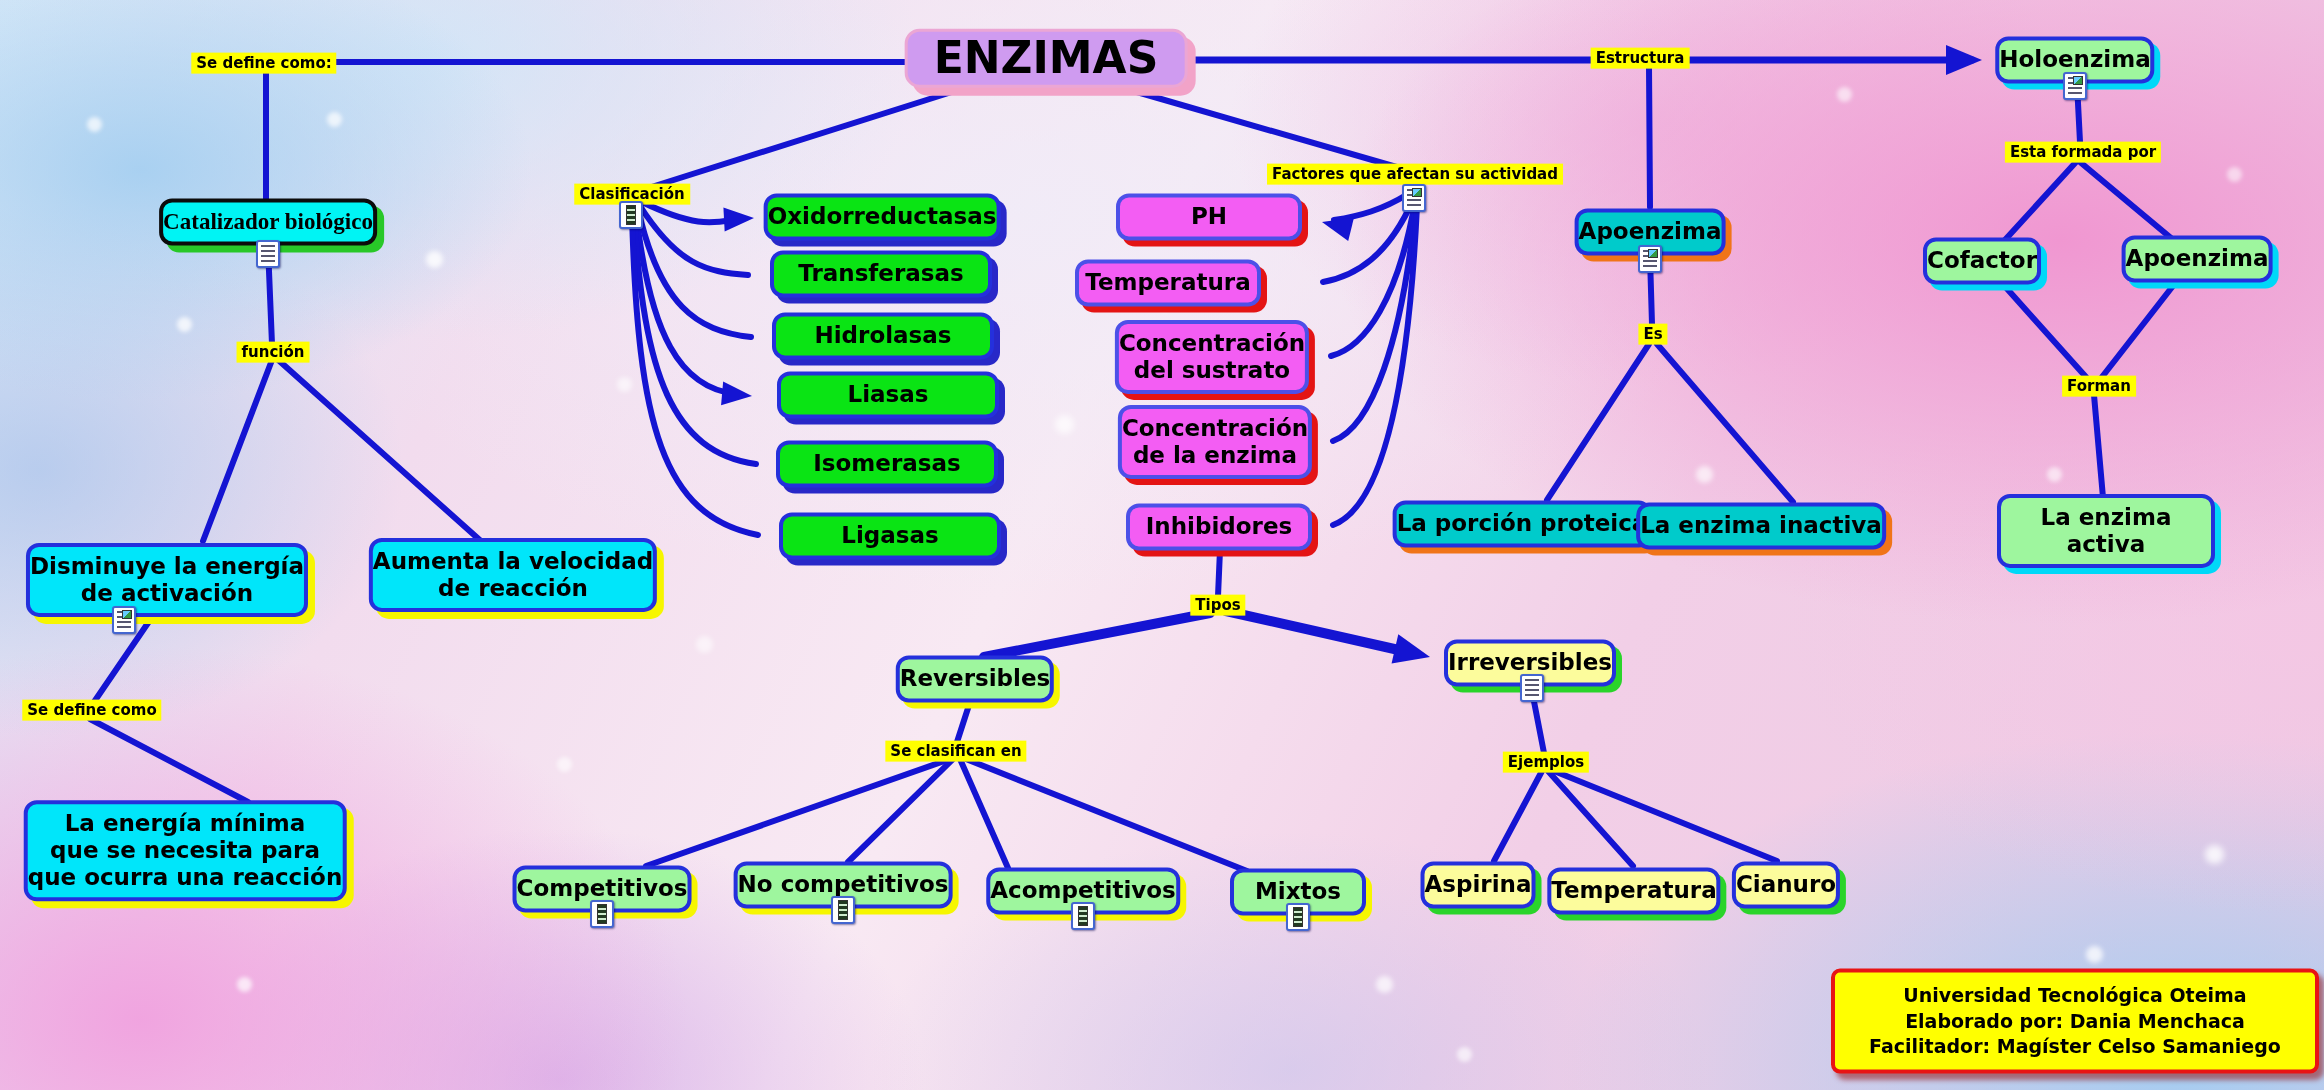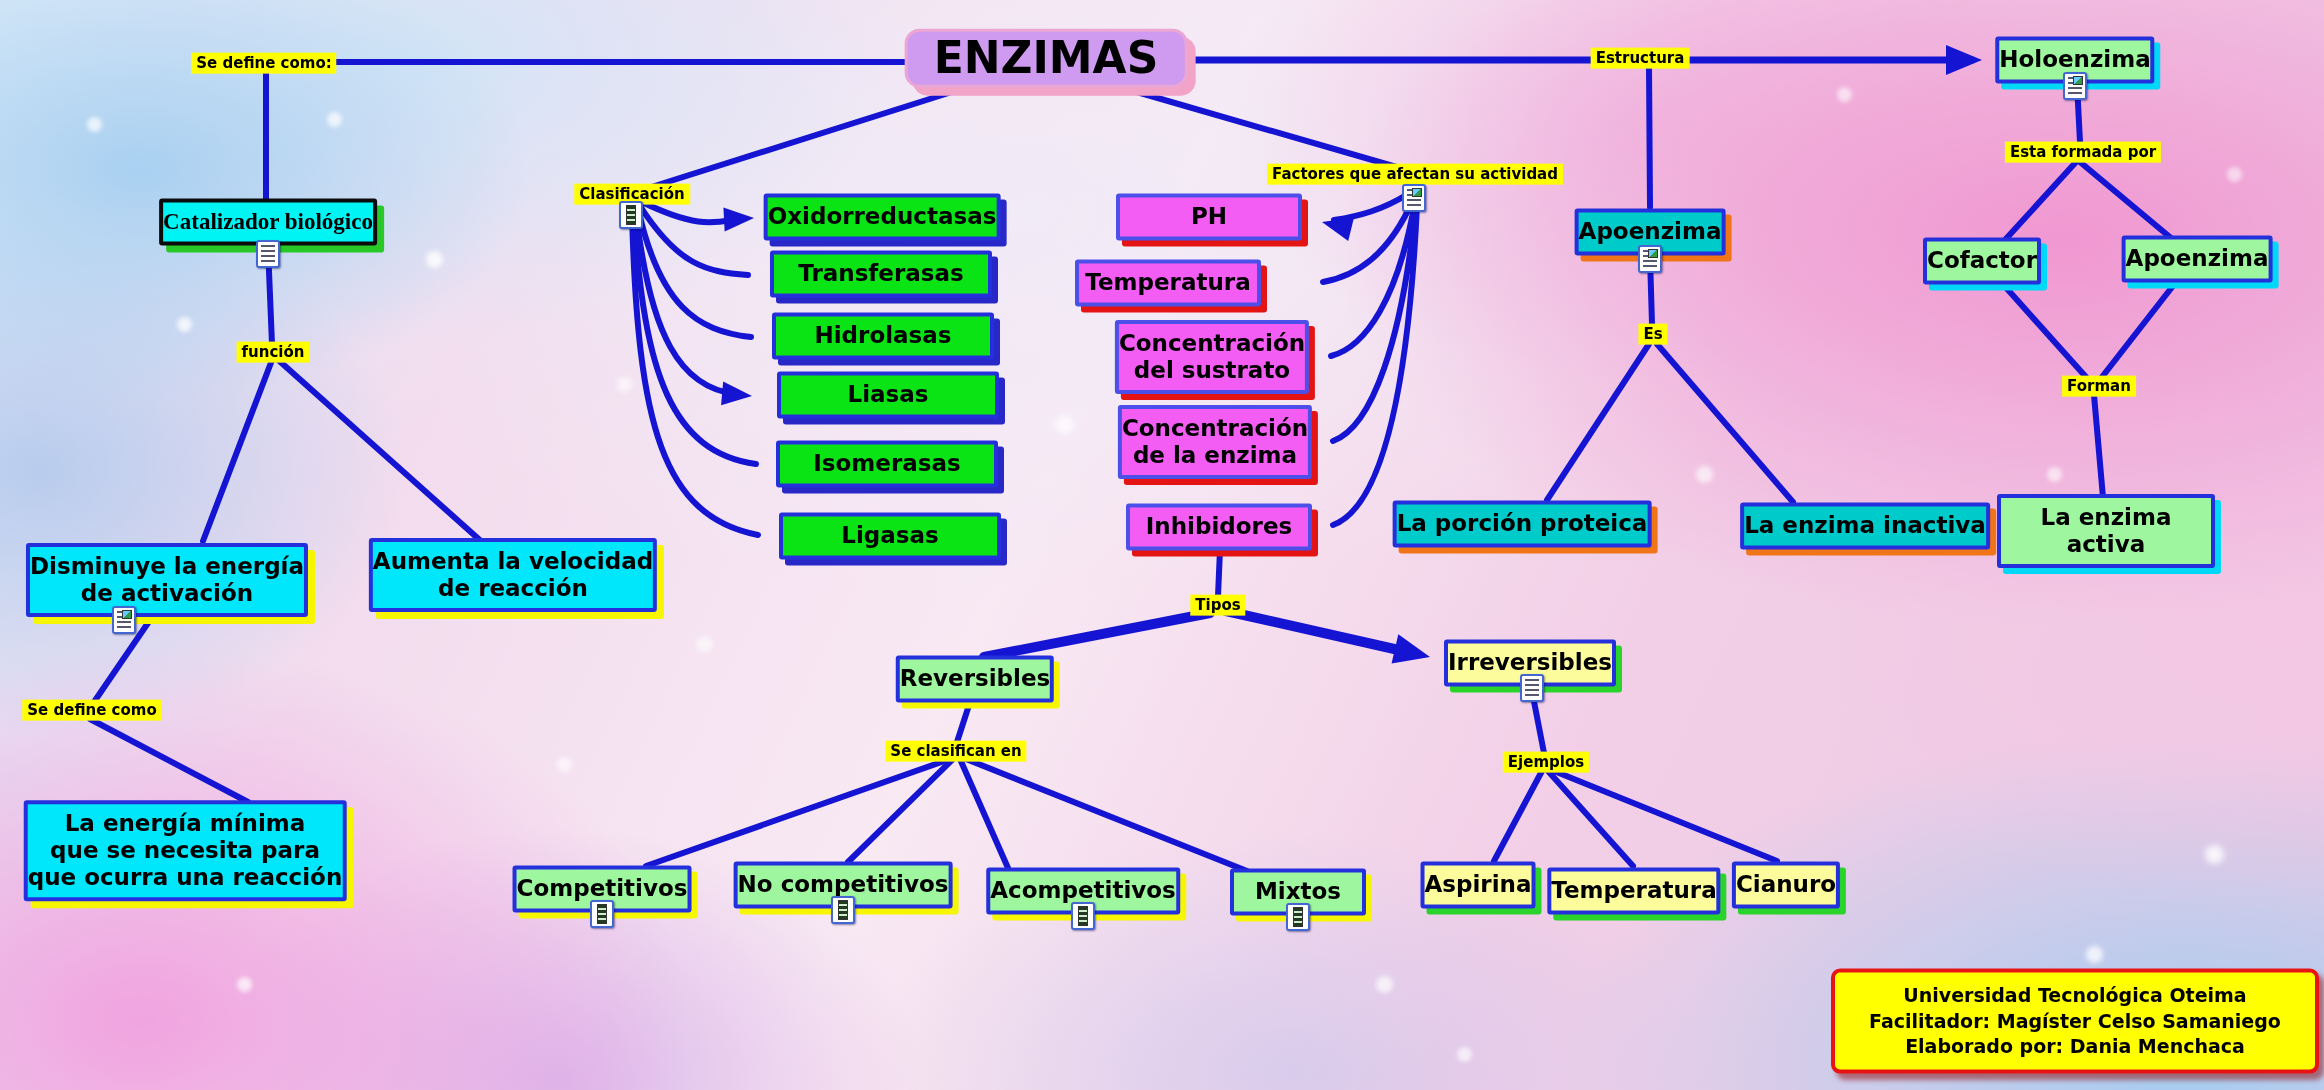--- a/index.html
+++ b/index.html
@@ -24,21 +24,21 @@
       620px 380px 5px 3px rgba(255,255,255,.6), 180px 320px 4px 3px rgba(255,255,255,.75),
       90px 120px 4px 3px rgba(255,255,255,.7),  700px 640px 5px 4px rgba(255,255,255,.55),
       1060px 420px 6px 5px rgba(255,255,255,.7),1160px 300px 4px 3px rgba(255,255,255,.6),
       1700px 470px 5px 4px rgba(255,255,255,.65),1840px 90px 4px 3px rgba(255,255,255,.6),
       2230px 170px 4px 3px rgba(255,255,255,.55),2050px 470px 4px 3px rgba(255,255,255,.6),
       2210px 850px 6px 5px rgba(255,255,255,.8),2090px 950px 5px 4px rgba(255,255,255,.75),
       1380px 980px 5px 4px rgba(255,255,255,.7),1460px 1050px 4px 3px rgba(255,255,255,.65),
       240px 980px 4px 3px rgba(255,255,255,.7), 560px 760px 4px 3px rgba(255,255,255,.6);}
   svg.wires{position:absolute;left:0;top:0;z-index:2;}
   .node{position:absolute;transform:translate(-50%,-50%);font-weight:bold;font-size:23px;line-height:1.18;
-    color:#000;text-align:center;white-space:pre-line;padding:6px 0;border-radius:3px;z-index:3;box-sizing:content-box;}
+    color:#000;text-align:center;white-space:pre-line;padding:6px 0;border-radius:13px;z-index:3;box-sizing:content-box;}
   .title-node{font-size:44px;line-height:1.06;padding:3px 26px;border-radius:15px;background:#cf9bf0;
     border:3px solid #eba6d4;box-shadow:8px 8px 0 #f2a3c8;text-align:right;}
   .cyan-black{background:#00f4f4;border:4px solid #0b0b0b;box-shadow:7px 7px 0 #28c828;font-family:Liberation Serif, serif;}
   .cyan{background:#00e6fa;border:4px solid #2430dc;box-shadow:7px 7px 0 #f6f600;}
   .green{background:#0ae414;border:4px solid #2430dc;box-shadow:6px 6px 0 #2828c8;min-width:214px;}
   .pink{background:#f35df3;border:4px solid #4c50e8;box-shadow:6px 6px 0 #e41414;min-width:178px;}
   .lgreen-y{background:#9ef69e;border:4px solid #2430dc;box-shadow:6px 6px 0 #f6f600;}
   .lyellow{background:#fcfc9c;border:4px solid #2430dc;box-shadow:6px 6px 0 #2ad42a;}
   .lgreen-c{background:#9ef69e;border:4px solid #2430dc;box-shadow:6px 6px 0 #00d8f8;}
   .teal{background:#00cbcb;border:4px solid #2430dc;box-shadow:6px 6px 0 #f07418;}
@@ -202,21 +202,21 @@
   <div class="node lyellow" style="left:1478px;top:885px">Aspirina</div>
   <div class="node lyellow" style="left:1634px;top:891px">Temperatura</div>
   <div class="node lyellow" style="left:1786px;top:885px">Cianuro</div>
 
   <div class="node lgreen-c" style="left:2075px;top:60px">Holoenzima</div>
   <div class="node lgreen-c" style="left:1982px;top:261px">Cofactor</div>
   <div class="node lgreen-c" style="left:2197px;top:259px">Apoenzima</div>
   <div class="node lgreen-c" style="left:2106px;top:531px">La enzima activa</div>
   <div class="node teal" style="left:1650px;top:232px">Apoenzima</div>
   <div class="node teal" style="left:1522px;top:524px">La porción proteica</div>
-  <div class="node teal" style="left:1865px;top:526px">La enzima inactiva</div>
+  <div class="node teal" style="left:1761px;top:526px">La enzima inactiva</div>
 
   <div class="label" style="left:264px;top:63px">Se define como:</div>
   <div class="label" style="left:273px;top:352px">función</div>
   <div class="label" style="left:92px;top:710px">Se define como</div>
   <div class="label" style="left:632px;top:194px">Clasificación</div>
   <div class="label" style="left:1415px;top:174px">Factores que afectan su actividad</div>
   <div class="label" style="left:1218px;top:605px">Tipos</div>
   <div class="label" style="left:956px;top:751px">Se clasifican en</div>
   <div class="label" style="left:1546px;top:762px">Ejemplos</div>
   <div class="label" style="left:1640px;top:58px">Estructura</div>
@@ -231,16 +231,16 @@
   <div class="res-icon icon-img" style="left:2075px;top:72px"></div>
   <div class="res-icon icon-img" style="left:1650px;top:245px"></div>
   <div class="res-icon icon-doc" style="left:1532px;top:674px"></div>
   <div class="res-icon icon-film" style="left:602px;top:900px"></div>
   <div class="res-icon icon-film" style="left:843px;top:896px"></div>
   <div class="res-icon icon-film" style="left:1083px;top:902px"></div>
   <div class="res-icon icon-film" style="left:1298px;top:903px"></div>
 
   <div class="credit" style="left:2075px;top:1021px">
     <div>Universidad Tecnológica Oteima</div>
+    <div>Elaborado por: Dania Menchaca</div>
     <div>Facilitador: Magíster Celso Samaniego</div>
-    <div>Elaborado por: Dania Menchaca</div>
   </div>
 </div>
 
 </body></html>

